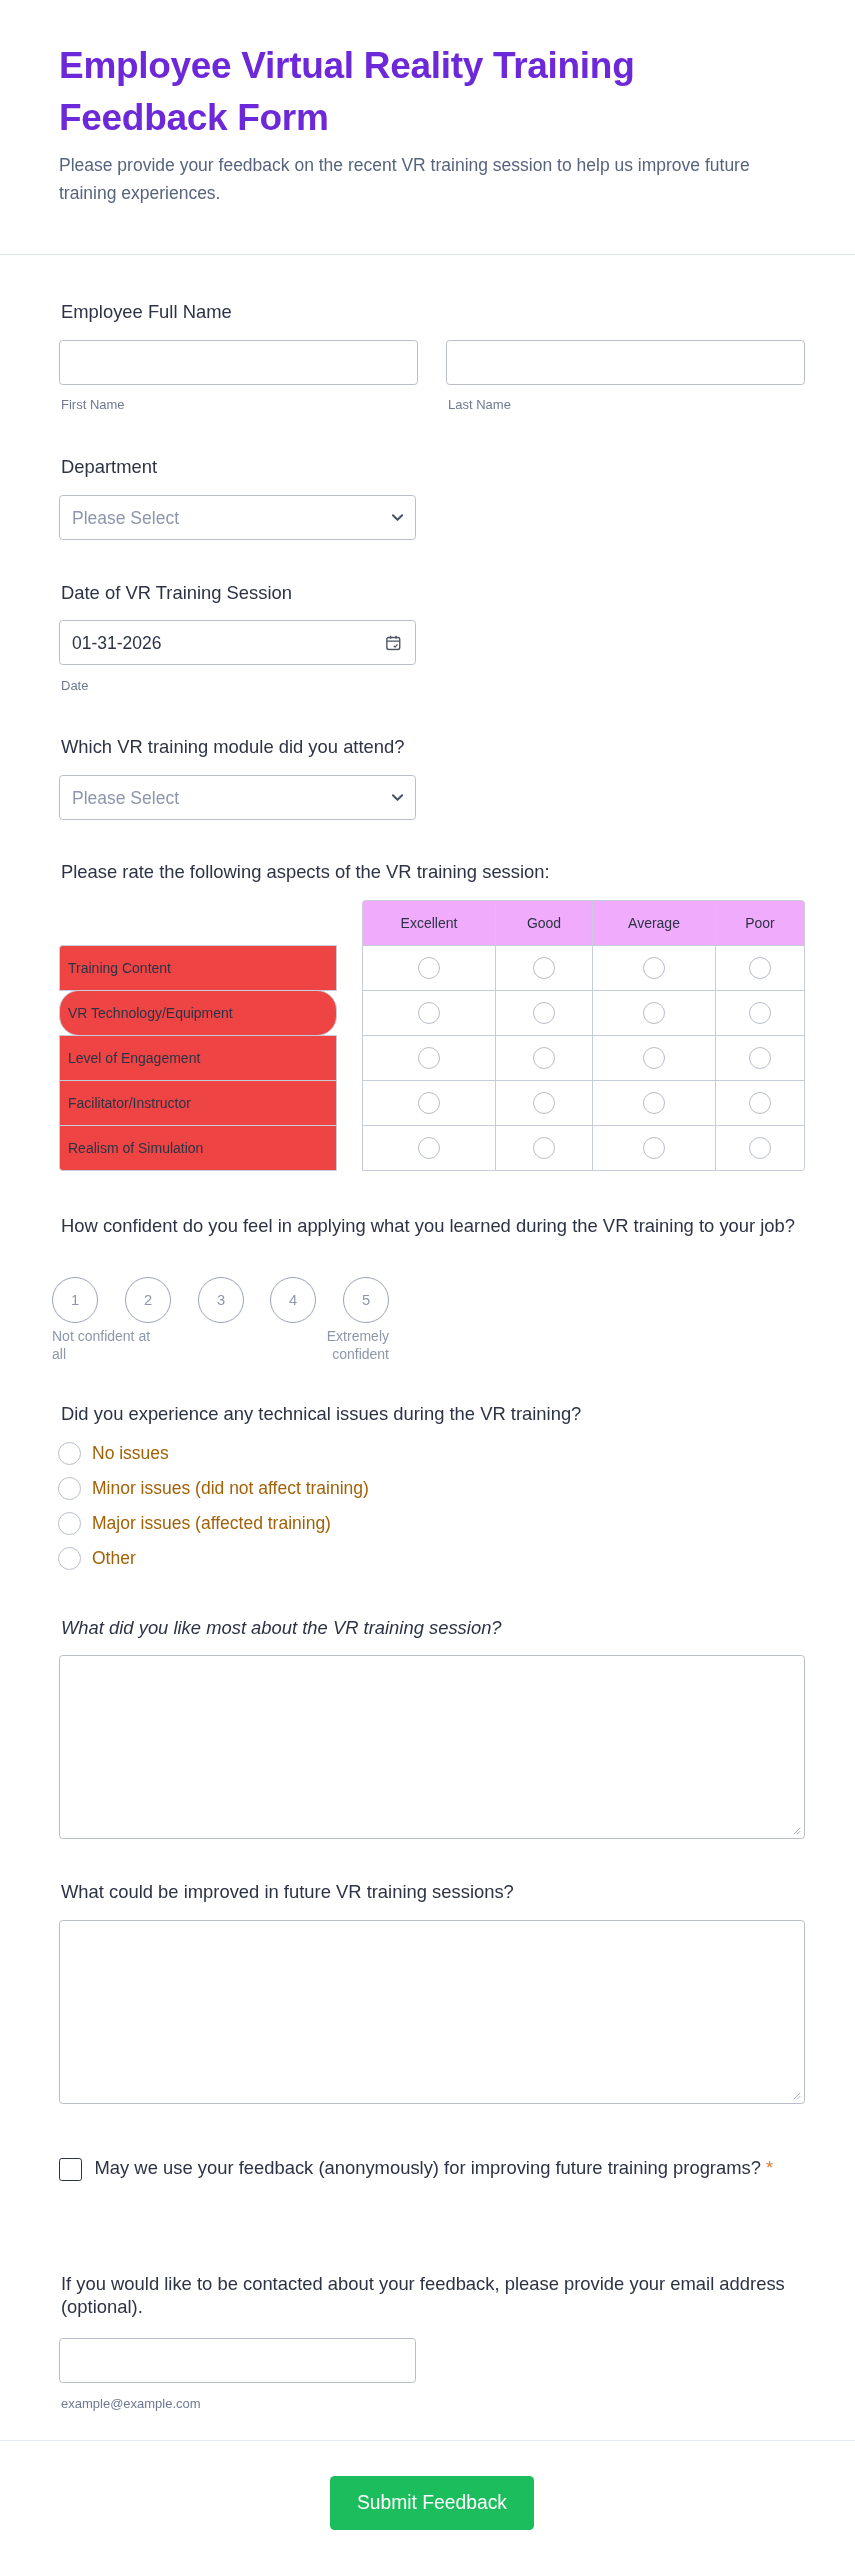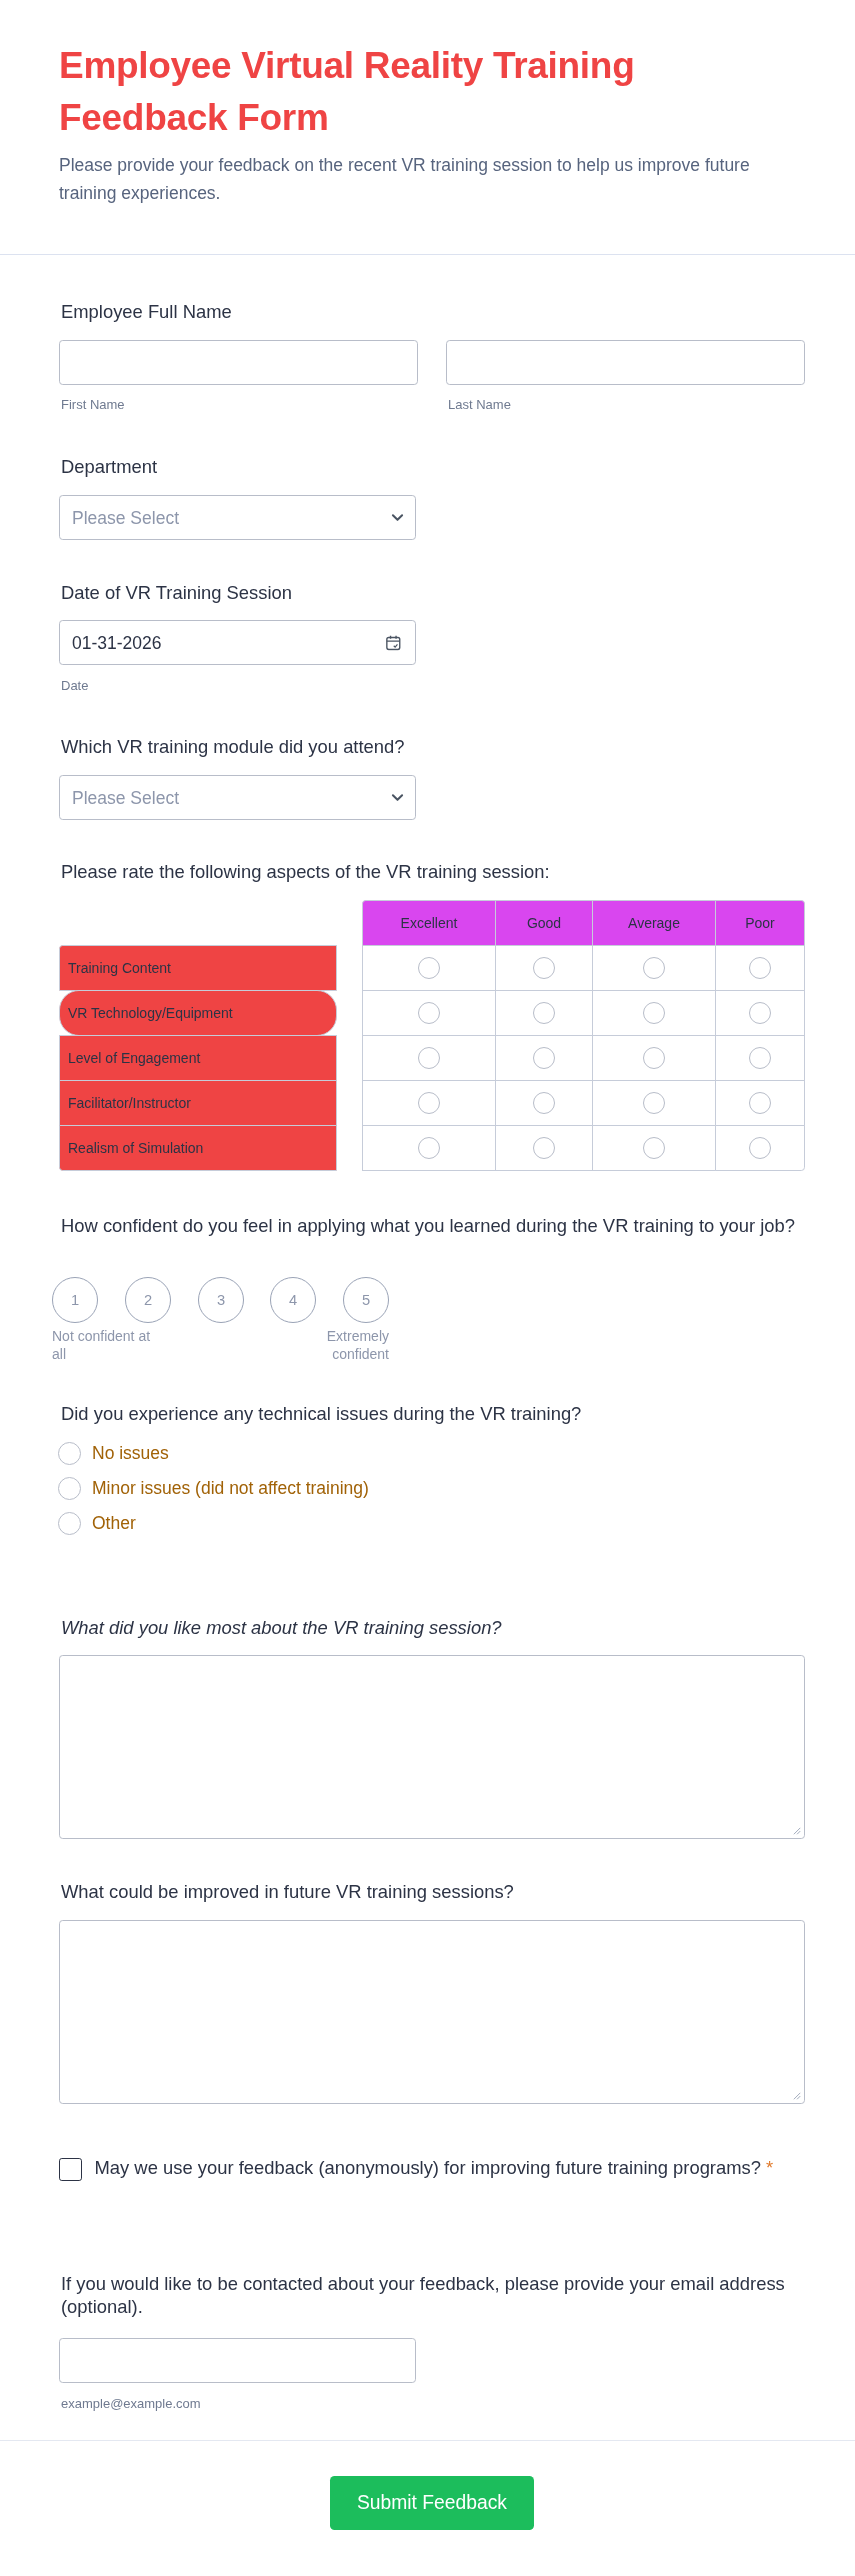--- a/index.html
+++ b/index.html
@@ -1,35 +1,35 @@
 <!DOCTYPE html>
 <html style="font-size:14.7px"><head>
 <meta charset="utf-8">
 <style>
   * { box-sizing: border-box; margin: 0; padding: 0; }
   html, body { width: 856px; height: 2576px; background: #ffffff; }
   body { font-family: "Liberation Sans", "DejaVu Sans", sans-serif; color: #2c3345; position: relative; overflow: hidden; }
   .abs { position: absolute; }
 
-  .title { left: 59px; top: 40px; width: 644px; font-size: 37px; line-height: 52px; font-weight: 700; color: #ef4444; letter-spacing: -0.3px; }
+  .title { left: 59px; top: 40px; width: 644px; font-size: 37px; line-height: 52px; font-weight: 700; color: #6d28d9; letter-spacing: -0.3px; }
   .subtitle { left: 59px; top: 151px; width: 736px; font-size: 17.5px; line-height: 28px; color: #57647e; }
   .header-divider { left: 0; top: 254px; width: 856px; height: 0.9px; background: #dce2f0; }
 
   .label { font-size: 18.4px; line-height: 24px; color: #2c3345; }
   .sublabel { font-size: 13px; line-height: 16.6px; color: #6f7a90; }
 
   .input { background: #fff; border: 0.9px solid #b8bdc9; border-radius: 3.7px; }
   .select .placeholder { position: absolute; left: 12px; top: 50%; transform: translateY(-50%); font-size: 17.5px; color: #8d96ab; }
   .select .chev { position: absolute; right: 11px; top: 50%; transform: translateY(-50%); width: 13px; height: 9.2px; }
   .date-val { position: absolute; left: 12px; top: 50%; transform: translateY(-50%); font-size: 17.5px; color: #2c3345; }
   .cal { position: absolute; right: 13px; top: 50%; transform: translateY(-50%); width: 16.6px; height: 16.6px; }
 
   
   .matrix { left: 59px; top: 900px; width: 746px; height: 274px; }
-  .mx-head { position: absolute; top: 0; height: 46px; background: #d946ef; border: 0.9px solid #c6ccd9; display: flex; align-items: center; justify-content: center; font-size: 14px; color: #2c3345; }
+  .mx-head { position: absolute; top: 0; height: 46px; background: #f0abfc; border: 0.9px solid #c6ccd9; display: flex; align-items: center; justify-content: center; font-size: 14px; color: #2c3345; }
   .mx-rowlabel { position: absolute; left: 0; width: 278px; height: 46px; background: #ef4444; border: 0.9px solid #c6ccd9; display: flex; align-items: center; padding-left: 8px; font-size: 14px; color: #2c3345; }
   .mx-cell { position: absolute; height: 46px; background: #fff; border: 0.9px solid #c6ccd9; display: flex; align-items: center; justify-content: center; }
   .radio { width: 22px; height: 22px; border: 1.4px solid #b8bdc9; border-radius: 50%; background: #fff; }
 
   .scale-circle { width: 46px; height: 46px; border: 1.4px solid #9aa3b6; border-radius: 50%; display: flex; align-items: center; justify-content: center; font-size: 14.7px; color: #8d96ab; background: #fff; }
   .scale-note { font-size: 14px; line-height: 17.5px; color: #8d96ab; }
 
   .opt { display: flex; align-items: center; height: 35px; }
   .opt .radio { width: 23px; height: 23px; margin-right: 11px; }
   .opt-label { font-size: 17.5px; color: #a16207; }
@@ -179,20 +179,24 @@
   <div class="opt">
       <span class="radio"></span>
       <span class="opt-label">No issues</span>
     </div>
   <div class="opt">
       <span class="radio"></span>
       <span class="opt-label">Minor issues (did not affect training)</span>
     </div>
   <div class="opt">
       <span class="radio"></span>
+      <span class="opt-label">Major issues (affected training)</span>
+    </div>
+  <div class="opt">
+      <span class="radio"></span>
       <span class="opt-label">Other</span>
     </div>
 </div>
 
 <div class="abs label" style="left:61px; top:1616px;font-style:italic;">What did you like most about the VR training session?</div>
 <div class="abs textarea" style="left:59px; top:1655px; width:746px; height:184px;">
   <svg class="resize" viewBox="0 0 10 10">
       <line x1="9" y1="2" x2="2" y2="9" stroke="#9aa3b6" stroke-width="1"></line>
       <line x1="9" y1="5.5" x2="5.5" y2="9" stroke="#9aa3b6" stroke-width="1"></line>
     </svg>

